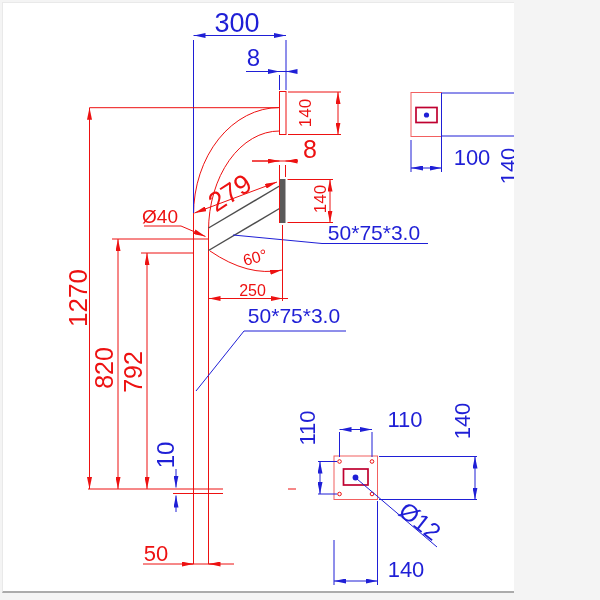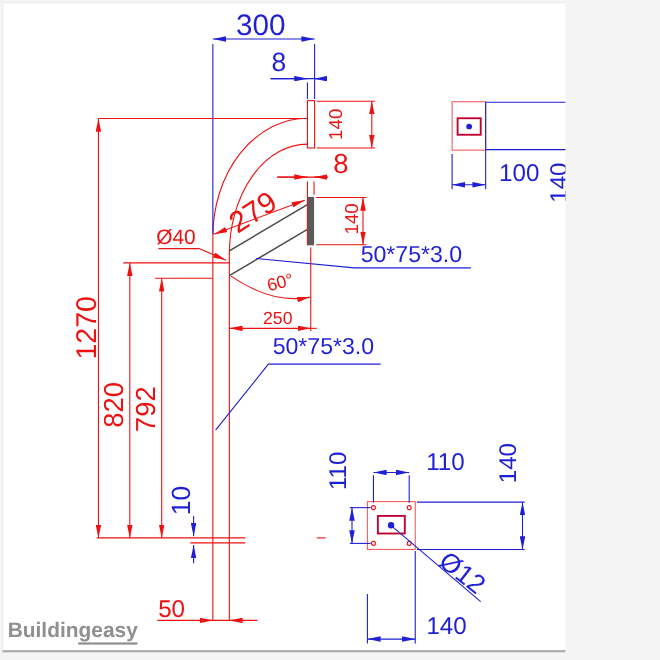--- a/index.html
+++ b/index.html
@@ -211,14 +211,13 @@
         <line class="bl" x1="334" y1="581" x2="377.5" y2="581" marker-start="url(#ab)" marker-end="url(#ab)"></line>
         <text class="bt" x="406" y="569" font-size="22">140</text>
       </g>
       <g>
         <line class="bl" x1="357" y1="479" x2="437" y2="547"></line>
         <text class="bt" x="420" y="521" font-size="24" transform="rotate(38 420 521)">Ø12</text>
       </g>
     </g>
   </svg>
 
-  <div id="watermark"><span>Buildin</span><span class="uw">geasy</span></div>
 </div>
 
 </body></html>

